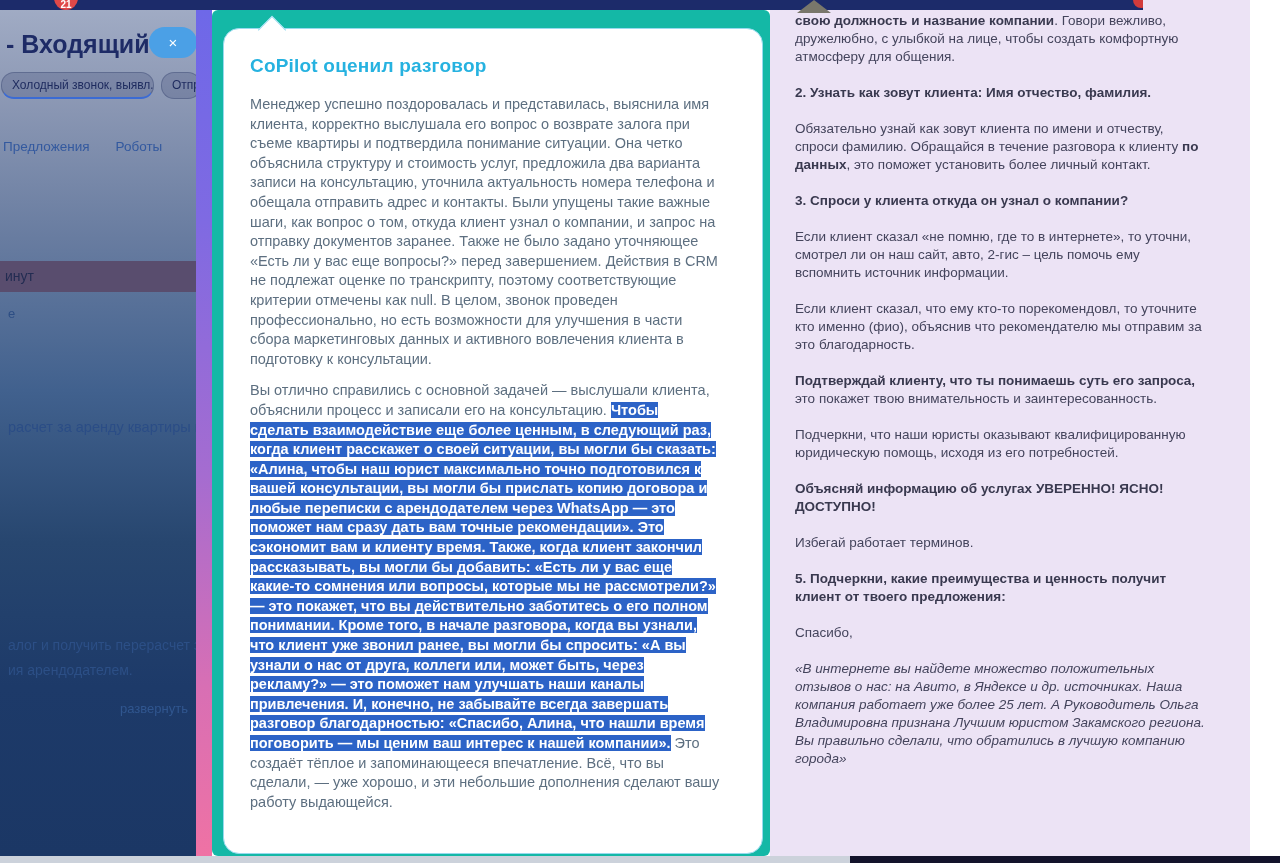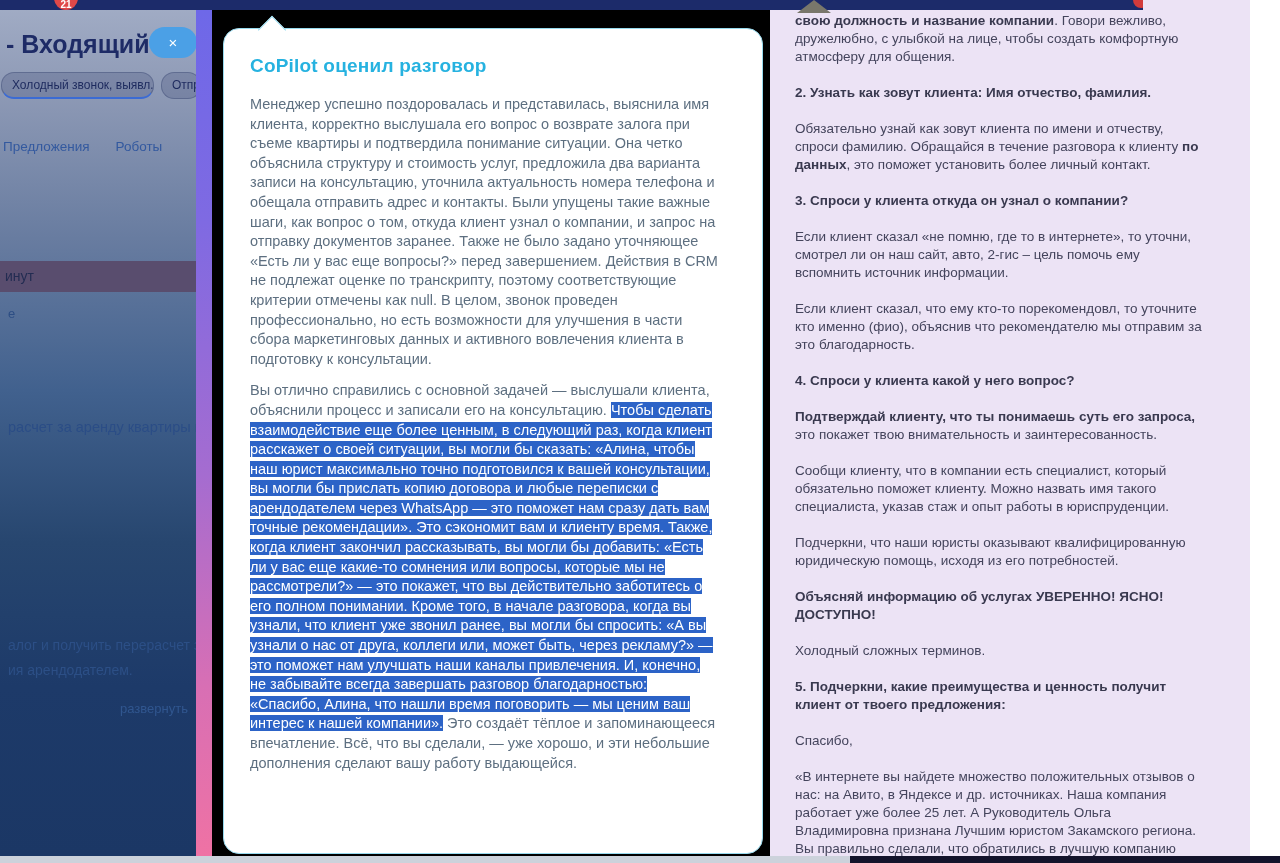--- a/index.html
+++ b/index.html
@@ -30,35 +30,35 @@
   .bg-expand { position:absolute; left:120px; top:691px; font-size:13px; color:#30568f; cursor:pointer;text-align:right; }
   .close-btn { position:absolute; left:149px; top:17px; width:48px; height:31px; border:none;
     border-radius:15.5px; background:#4ba0e6; color:#fff; font-size:15px; line-height:31px;
     text-align:center; cursor:pointer; font-family:"Liberation Sans", sans-serif; }
 
   
   .gradient-bar { position:absolute; left:196px; top:10px; width:16px; height:846px; z-index:3;
     background:linear-gradient(180deg,#6e68e8 0%,#7f6ae2 25%,#a56cd0 55%,#d86fb4 80%,#ef72a4 100%); }
 
   
-  .white-panel { position:absolute; left:212px; top:10px; width:558px; height:846px; background:#000000; z-index:4; }
+  .white-panel { position:absolute; left:212px; top:10px; width:558px; height:846px; background:#14b8a6; z-index:4;border-radius:6px; }
   .inner-box { position:absolute; left:11px; top:18px; width:540px; height:826px;
     border:1.5px solid #97daee; border-radius:16px; padding:14px 42px 10px 26px; overflow:hidden; background:#fff; }
   .tail { position:absolute; left:50px; top:10px; width:20px; height:20px; background:#fff;
     border-left:1.5px solid #97daee; border-top:1.5px solid #97daee; transform:rotate(45deg); z-index:6; }
   .copilot-title { font-size:19px; font-weight:700; color:#26b2e0; margin:12px 0 18px; letter-spacing:0.2px; }
   .copilot-p { font-size:14.5px; line-height:19.6px; color:#5d6f80; margin:0 0 12px; }
-  .seg-hl { background:#2c63c7; color:#fff; font-weight:400;text-align:right; }
+  .seg-hl { background:#2c63c7; color:#fff; font-weight:700;text-align:right; }
 
   
   .side-panel { position:absolute; left:770px; top:0; width:480px; height:863px; background:#ece3f5;
     padding:12px 42px 0 25px; overflow:hidden; z-index:2; }
   .side-panel p { font-size:13.5px; line-height:18px; color:#44445c; margin:0 0 18px; }
   .side-panel strong { color:#39394f; font-weight:700; }
-  .seg-i { }
+  .seg-i { font-style:italic; }
   .side-arrow { position:absolute; left:797px; top:0; width:0; height:0; z-index:45;
     border-left:17px solid transparent; border-right:17px solid transparent; border-bottom:13px solid #79776b; }
 
   
   .top-band { position:absolute; left:0; top:0; width:1143px; height:10px; background:#1c2b6a; z-index:40; overflow:hidden; }
   .badge-left { position:absolute; left:54px; top:-14px; width:24px; height:24px; border-radius:50%;
     background:#e04848; color:#fff; font-size:10px; font-weight:700; display:flex; align-items:flex-end; justify-content:center; }
   .badge-right { position:absolute; right:-6px; top:-8px; width:16px; height:16px; border-radius:50%; background:#d23b3b; }
   .bottom-strip { position:absolute; left:0; top:856px; width:1280px; height:7px; background:#ccd2db; z-index:42; }
   .bottom-dark { position:absolute; left:850px; top:0; width:430px; height:7px; background:#13132b; }
@@ -100,26 +100,24 @@
   </div>
 
   <div class="side-panel">
     <div class="side-content">
         <p><strong class="seg-b">свою должность и название компании</strong><span>. Говори вежливо, дружелюбно, с улыбкой на лице, чтобы создать комфортную атмосферу для общения.</span></p>
         <p><strong class="seg-b">2. Узнать как зовут клиента: Имя отчество, фамилия.</strong></p>
         <p><span>Обязательно узнай как зовут клиента по имени и отчеству, спроси фамилию. Обращайся в течение разговора к клиенту </span><strong class="seg-b">по данных</strong><span>, это поможет установить более личный контакт.</span></p>
         <p><strong class="seg-b">3. Спроси у клиента откуда он узнал о компании?</strong></p>
         <p><span>Если клиент сказал «не помню, где то в интернете», то уточни, смотрел ли он наш сайт, авто, 2-гис – цель помочь ему вспомнить источник информации.</span></p>
         <p><span>Если клиент сказал, что ему кто-то порекомендовл, то уточните кто именно (фио), объяснив что рекомендателю мы отправим за это благодарность.</span></p>
-        <p><strong class="seg-b">4. Спроси у клиента какой у него вопрос?</strong></p>
         <p><strong class="seg-b">Подтверждай клиенту, что ты понимаешь суть его запроса,</strong><span> это покажет твою внимательность и заинтересованность.</span></p>
-        <p><span>Сообщи клиенту, что в компании есть специалист, который обязательно поможет клиенту. Можно назвать имя такого специалиста, указав стаж и опыт работы в юриспруденции.</span></p>
         <p><span>Подчеркни, что наши юристы оказывают квалифицированную юридическую помощь, исходя из его потребностей.</span></p>
         <p><strong class="seg-b">Объясняй информацию об услугах УВЕРЕННО! ЯСНО! ДОСТУПНО!</strong></p>
-        <p><span>Холодный сложных терминов.</span></p>
+        <p><span>Избегай работает терминов.</span></p>
         <p><strong class="seg-b">5. Подчеркни, какие преимущества и ценность получит клиент от твоего предложения:</strong></p>
         <p><span>Спасибо,</span></p>
         <p><span class="seg-i"> «В интернете вы найдете множество положительных отзывов о нас: на Авито, в Яндексе и др. источниках. Наша компания работает уже более 25 лет. А Руководитель Ольга Владимировна признана Лучшим юристом Закамского региона. Вы правильно сделали, что обратились в лучшую компанию города»</span></p>
       </div>
   </div>
   <div class="side-arrow"></div>
 
   <div class="top-band">
     <div class="badge-left">
       <span>21</span>

